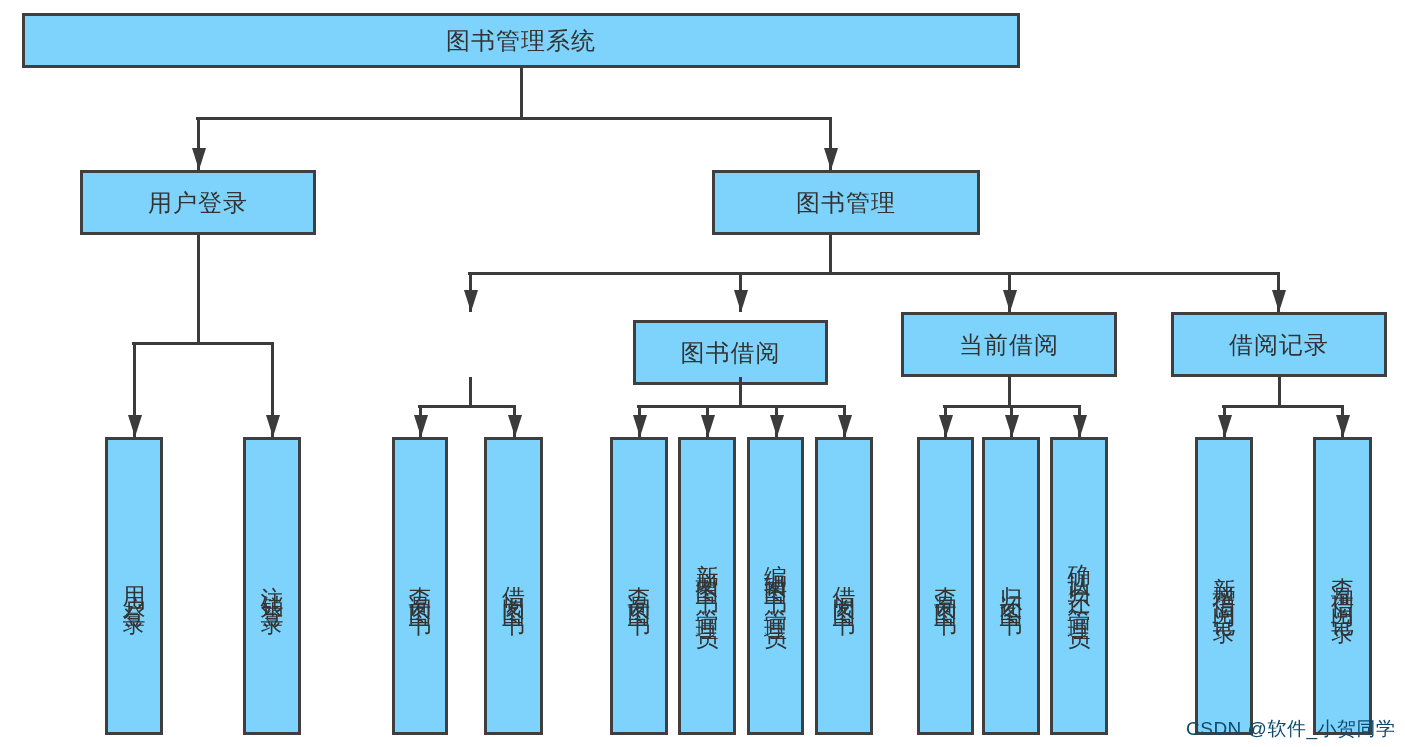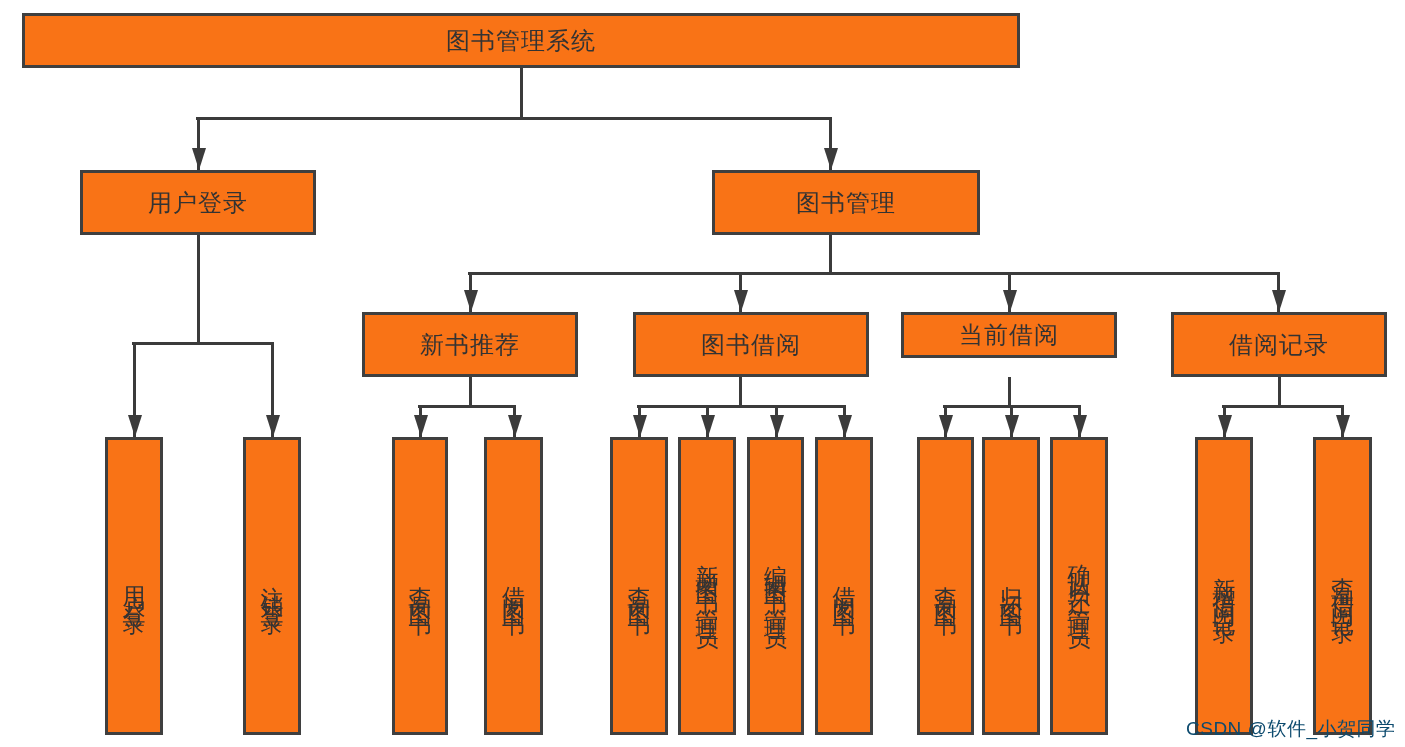--- a/index.html
+++ b/index.html
@@ -2,21 +2,21 @@
 <html><head>
 <meta charset="utf-8">
 <style>
   html,body{margin:0;padding:0;background:#ffffff;}
   .canvas{
     position:relative;width:1405px;height:747px;background:#ffffff;
     font-family:"Liberation Sans","DejaVu Sans",sans-serif;overflow:hidden;
   }
   
   .node{
-    position:absolute;box-sizing:border-box;background:#f97316;
+    position:absolute;box-sizing:border-box;background:#7dd3fc;
     border:3px solid #3f3f3f;color:#333333;
     display:flex;align-items:center;justify-content:center;
   }
   .hnode{font-size:24px;letter-spacing:1px;}
   .vnode{
     writing-mode:vertical-rl;text-orientation:mixed;
     font-size:23px;letter-spacing:9px;line-height:1;
     top:437px;height:298px;
   }
   
@@ -53,23 +53,22 @@
   <div class="drop" style="left:133px;top:342px;height:95px;"></div>
   <div class="drop" style="left:271px;top:342px;height:95px;"></div>
 
   <div class="vline" style="left:829px;top:235px;height:40px;"></div>
   <div class="hbar" style="left:468px;top:272px;width:812px;"></div>
   <div class="drop" style="left:469px;top:272px;height:40px;"></div>
   <div class="drop" style="left:739px;top:272px;height:40px;"></div>
   <div class="drop" style="left:1008px;top:272px;height:40px;"></div>
   <div class="drop" style="left:1277px;top:272px;height:40px;"></div>
 
-  <div class="node hnode" style="left:362px;top:312px;width:216px;height:65px;">新书推荐</div>
-  <div class="node hnode" style="left:633px;top:312px;width:236px;height:65px;">图书借阅</div>
-  <div class="node hnode" style="left:901px;top:312px;width:216px;height:46px;">当前借阅</div>
+  <div class="node hnode" style="left:633px;top:320px;width:195px;height:65px;">图书借阅</div>
+  <div class="node hnode" style="left:901px;top:312px;width:216px;height:65px;">当前借阅</div>
   <div class="node hnode" style="left:1171px;top:312px;width:216px;height:65px;">借阅记录</div>
 
   <div class="vline" style="left:469px;top:377px;height:30px;"></div>
   <div class="hbar" style="left:418px;top:405px;width:98px;"></div>
   <div class="drop" style="left:419px;top:405px;height:32px;"></div>
   <div class="drop" style="left:513px;top:405px;height:32px;"></div>
 
   <div class="vline" style="left:739px;top:377px;height:30px;"></div>
   <div class="hbar" style="left:637px;top:405px;width:209px;"></div>
   <div class="drop" style="left:638px;top:405px;height:32px;"></div>

